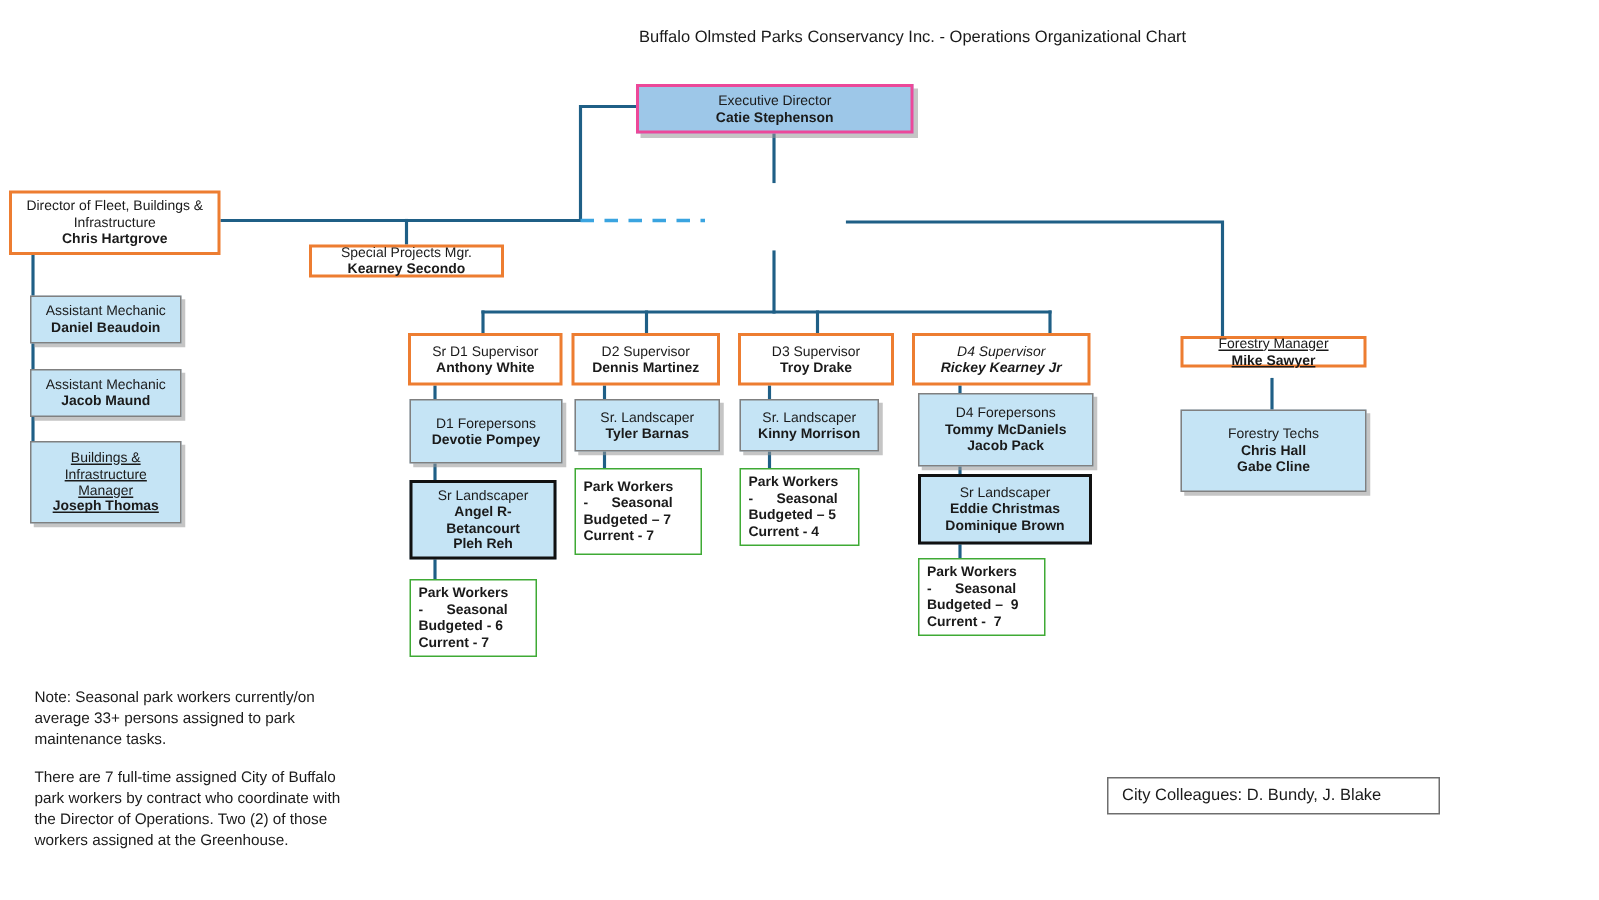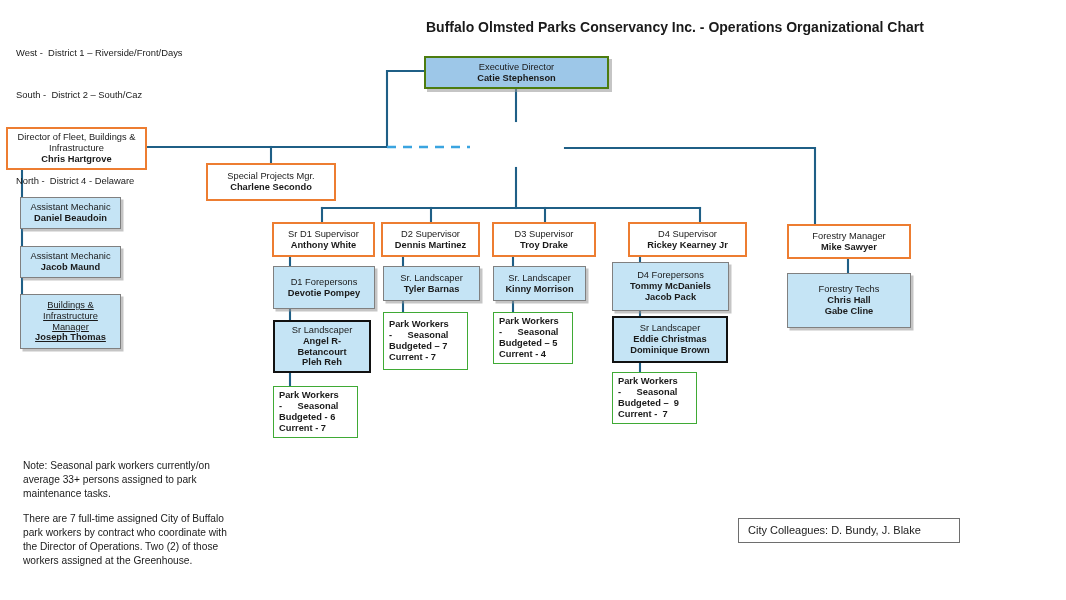--- a/index.html
+++ b/index.html
@@ -42,21 +42,21 @@
   .node .nm  { font-weight: bold; display: block; }
 
   
   .bx-blue-gray {            
     background: #c5e4f5;
     border: 1.6px solid #808080;
     box-shadow: 2.5px 2.5px 0 rgba(150,150,150,0.55);
   }
   .bx-exec {                 
     background: #9dc7e8;
-    border: 2px solid #4d7c0f;
+    border: 2px solid #ec4899;
     box-shadow: 3px 3px 0 rgba(150,150,150,0.55);
   }
   .bx-peach {                
     background: #f5c9a8;
     border: 1.8px solid #808080;
     box-shadow: 2.5px 2.5px 0 rgba(150,150,150,0.5);
   }
   .bx-orange {               
     background: #ffffff;
     border: 2px solid #ed7d31;
@@ -84,23 +84,22 @@
   .pw-line { display: block; white-space: pre; }
 
   .legend {
     position: absolute;
     font-size: 9.4px;
     line-height: 1.52;
     white-space: pre;
   }
   .chart-title {
     position: absolute;
-    font-size: 14px;
+    font-size: 11px;
     white-space: nowrap;
-    font-weight: bold;
   }
   .note-block {
     position: absolute;
     font-size: 10.2px;
     line-height: 1.38;
     width: 205px;
   }
   .note-block p { margin: 0 0 11px 0; }
 </style>
 </head>
@@ -145,26 +144,20 @@
       <path d="M 513 301 L 513 312"></path>
 
       <path d="M 640 257 L 640 262"></path>
       <path d="M 640 311 L 640 316"></path>
       <path d="M 640 363 L 640 372"></path>
     </g>
 
     <path d="M 387 147 L 470 147" stroke="#3aa4e0" stroke-width="2.4" fill="none" stroke-dasharray="9 7"></path>
   </svg>
 
-  <div class="legend" style="left:16px; top:17px;">
-    <div>West -  District 1 – Riverside/Front/Days</div>
-    <div>South -  District 2 – South/Caz</div>
-    <div>East -    District 3 – MLK</div>
-    <div>North -  District 4 - Delaware</div>
-  </div>
 
   <div class="chart-title" style="left:426px; top:19px;">Buffalo Olmsted Parks Conservancy Inc. -  Operations Organizational Chart</div>
 
   <div class="node bx-exec" style="left:424px; top:56px; width:185px; height:33px;">
     <span class="ttl">Executive Director</span>
     <span class="nm">Catie Stephenson</span>
   </div>
 
 
   <div class="node bx-orange" style="left:6px; top:127px; width:141px; height:43px;">
@@ -183,23 +176,23 @@
     <span class="nm">Jacob Maund</span>
   </div>
 
   <div class="node bx-blue-gray" style="left:20px; top:294px; width:101px; height:55px;text-decoration:underline;">
     <span class="ttl">Buildings &amp;</span>
     <span class="ttl">Infrastructure</span>
     <span class="ttl">Manager</span>
     <span class="nm">Joseph Thomas</span>
   </div>
 
-  <div class="node bx-orange" style="left:206px; top:163px; width:130px; height:38px;">
+  <div class="node bx-orange" style="left:206px; top:163px; width:130px; height:22px;">
     <span class="ttl">Special Projects Mgr.</span>
-    <span class="nm">Charlene Secondo</span>
+    <span class="nm">Kearney Secondo</span>
   </div>
 
   <div class="node bx-orange" style="left:272px; top:222px; width:103px; height:35px;">
     <span class="ttl">Sr D1 Supervisor</span>
     <span class="nm">Anthony White</span>
   </div>
 
   <div class="node bx-blue-gray" style="left:273px; top:266px; width:102px; height:43px;">
     <span class="ttl">D1 Forepersons</span>
     <span class="nm">Devotie Pompey</span>
@@ -246,21 +239,21 @@
     <span class="nm">Kinny Morrison</span>
   </div>
 
   <div class="node bx-green" style="left:493px; top:312px; width:80px; height:52px;">
     <span class="pw-line">Park Workers</span>
     <span class="pw-line">-      Seasonal</span>
     <span class="pw-line">Budgeted – 5</span>
     <span class="pw-line">Current - 4</span>
   </div>
 
-  <div class="node bx-orange" style="left:628px; top:222px; width:119px; height:35px;">
+  <div class="node bx-orange" style="left:608px; top:222px; width:119px; height:35px;font-style:italic;">
     <span class="ttl">D4 Supervisor</span>
     <span class="nm">Rickey  Kearney Jr</span>
   </div>
 
   <div class="node bx-blue-gray" style="left:612px; top:262px; width:117px; height:49px;">
     <span class="ttl">D4 Forepersons</span>
     <span class="nm">Tommy McDaniels</span>
     <span class="nm">Jacob Pack</span>
   </div>
 
@@ -270,21 +263,21 @@
     <span class="nm">Dominique Brown</span>
   </div>
 
   <div class="node bx-green" style="left:612px; top:372px; width:85px; height:52px;">
     <span class="pw-line">Park Workers</span>
     <span class="pw-line">-      Seasonal</span>
     <span class="pw-line">Budgeted –  9</span>
     <span class="pw-line">Current -  7</span>
   </div>
 
-  <div class="node bx-orange" style="left:787px; top:224px; width:124px; height:35px;">
+  <div class="node bx-orange" style="left:787px; top:224px; width:124px; height:21px;text-decoration:underline;">
     <span class="ttl">Forestry Manager</span>
     <span class="nm">Mike Sawyer</span>
   </div>
 
   <div class="node bx-blue-gray" style="left:787px; top:273px; width:124px; height:55px;">
     <span class="ttl">Forestry Techs</span>
     <span class="nm">Chris Hall</span>
     <span class="nm">Gabe Cline</span>
   </div>
 

